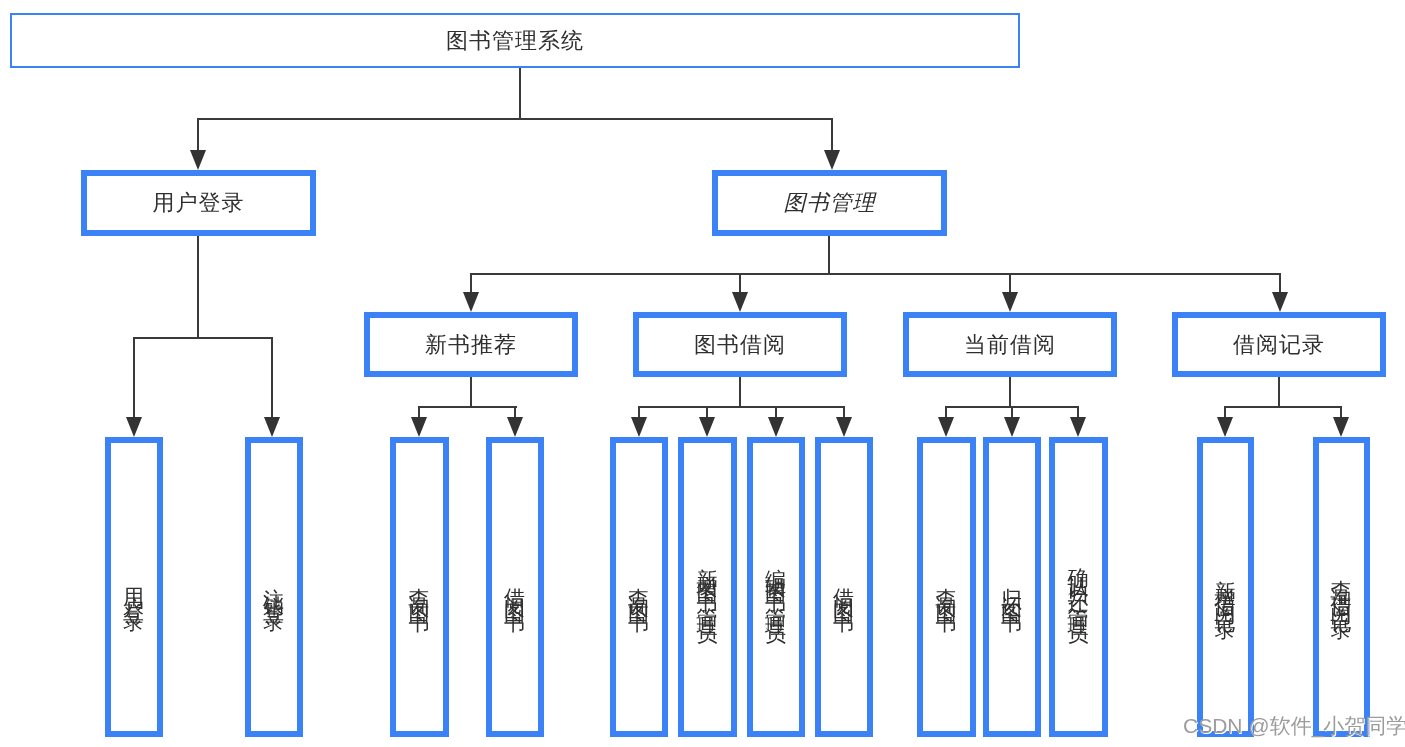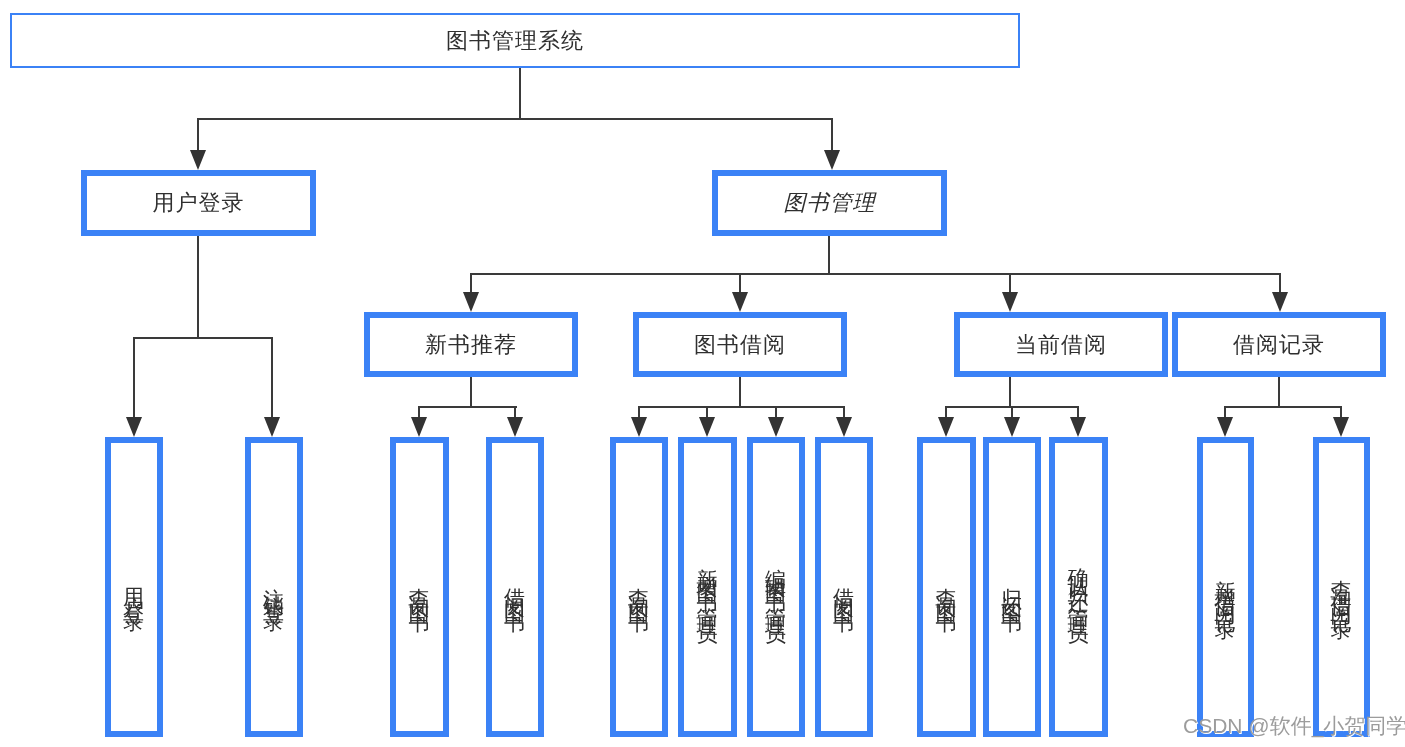--- a/index.html
+++ b/index.html
@@ -108,21 +108,21 @@
   <div class="arrow" style="left:1002px; top:292px;"></div>
   <div class="vline" style="left:1279px; top:273px; height:20px;"></div>
   <div class="arrow" style="left:1272px; top:292px;"></div>
 
   <div class="box box-h lvl3" style="left:633px;">
     <span>图书借阅</span>
   </div>
   <div class="box box-h lvl3" style="left:364px;">
     <span>新书推荐</span>
   </div>
-  <div class="box box-h lvl3" style="left:954px;font-family:Liberation Serif, serif;">
+  <div class="box box-h lvl3" style="left:903px;font-family:Liberation Serif, serif;">
     <span>当前借阅</span>
   </div>
   <div class="box box-h lvl3" style="left:1172px;">
     <span>借阅记录</span>
   </div>
 
   <div class="vline" style="left:470px;  top:377px; height:29px;"></div>
   <div class="hline" style="left:418px;  top:406px; width:99px;"></div>
   <div class="vline" style="left:418px;  top:406px; height:11px;"></div>
   <div class="arrow" style="left:411px;  top:417px;"></div>

